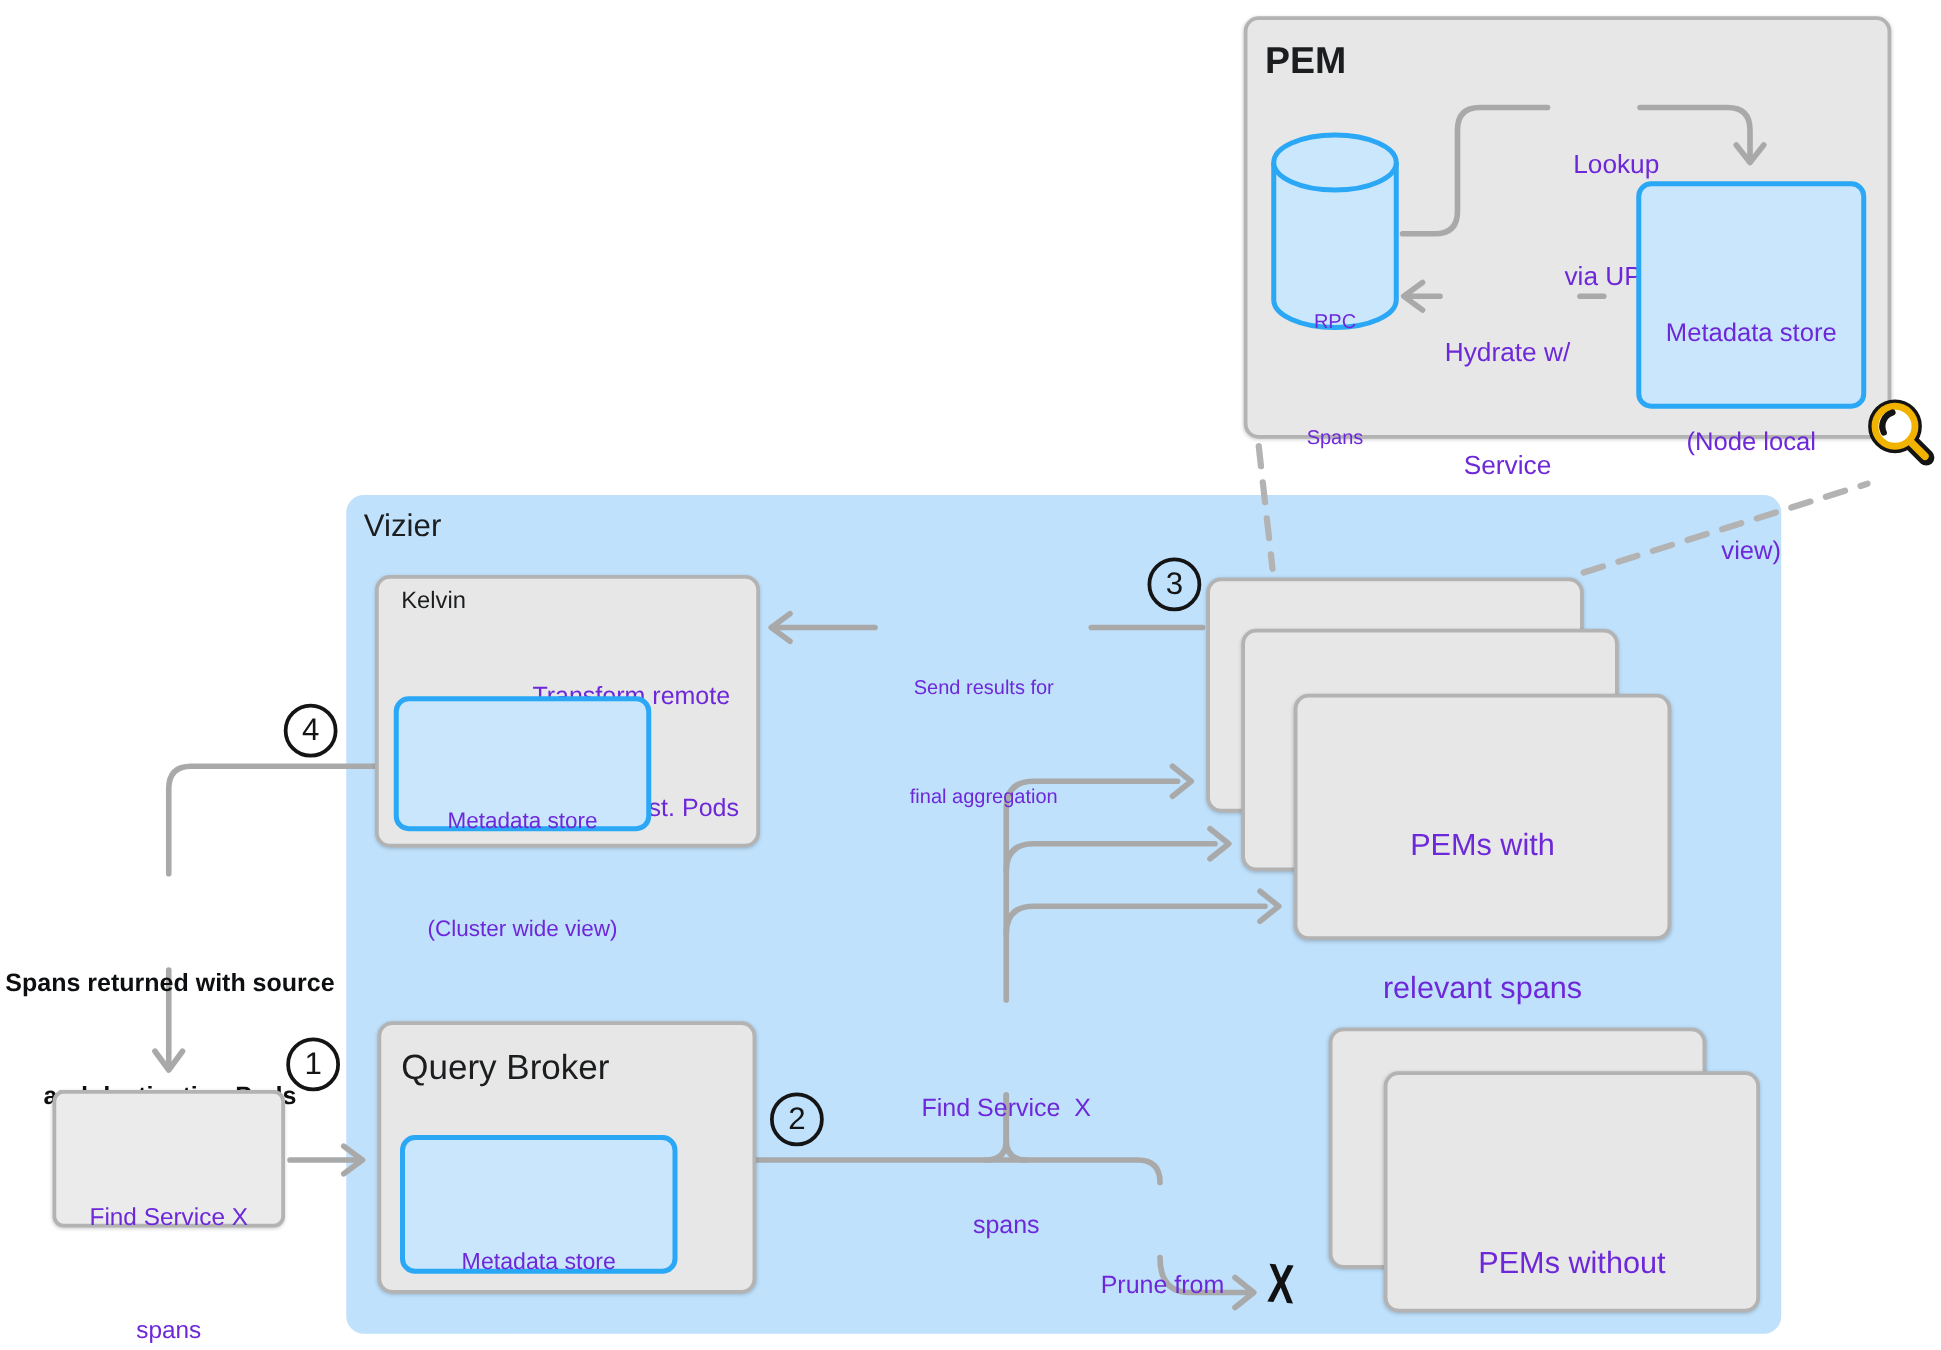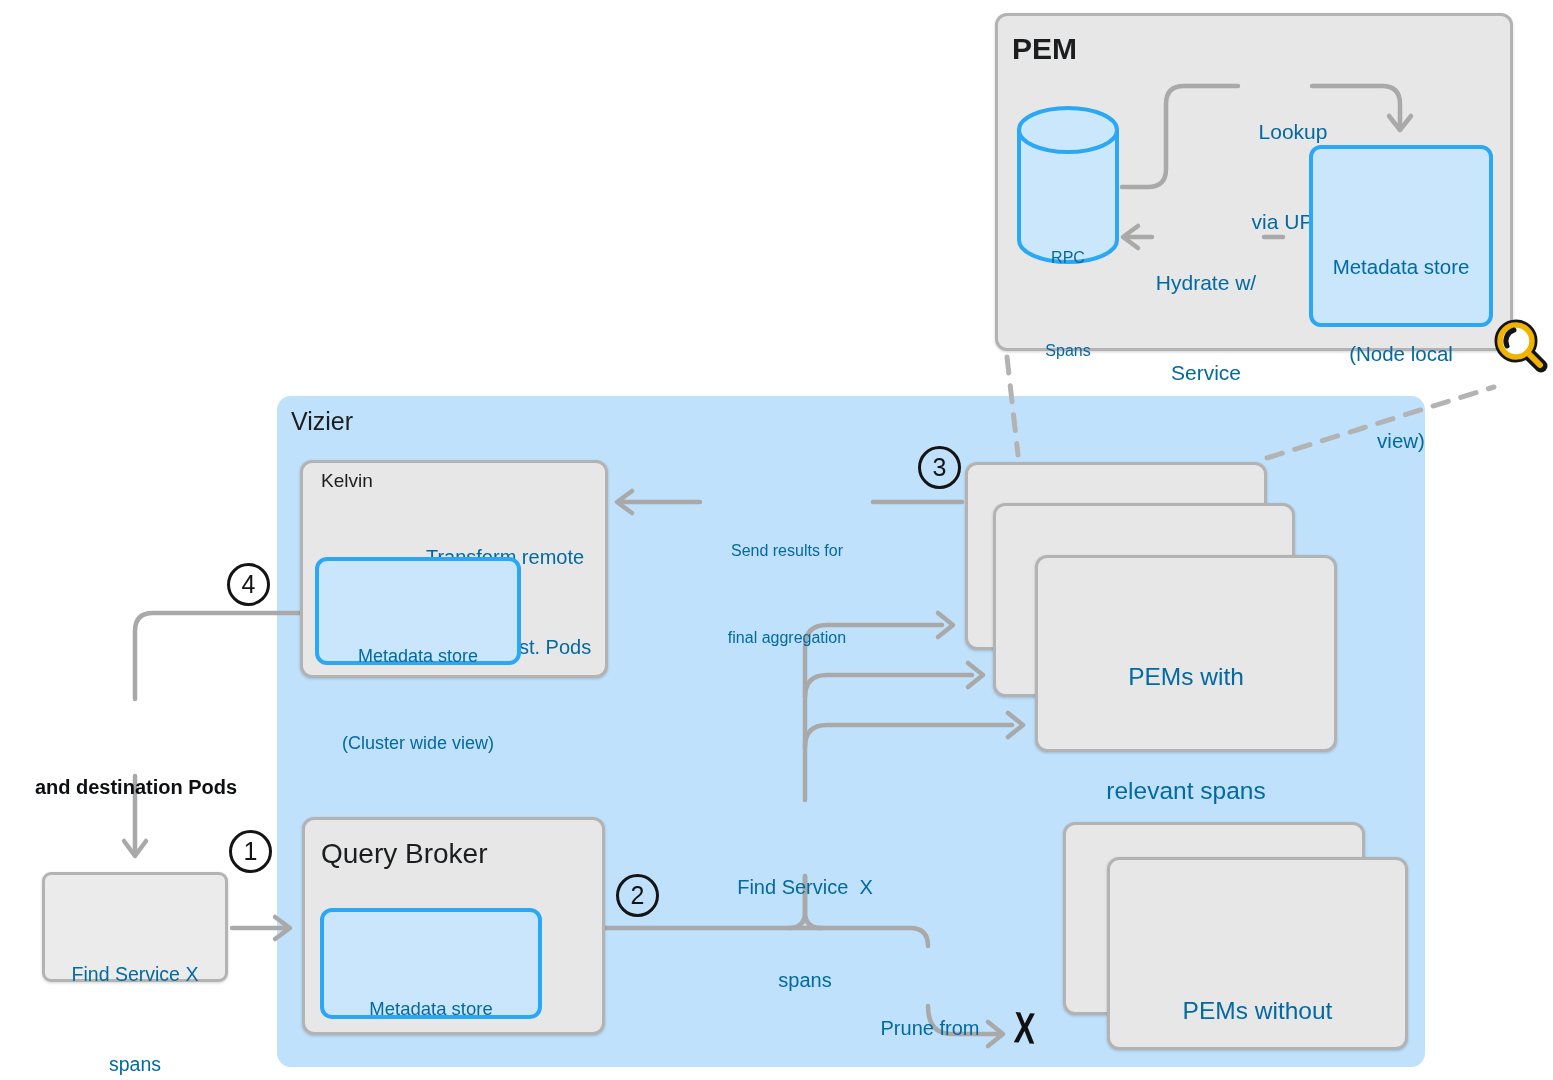--- a/index.html
+++ b/index.html
@@ -5,21 +5,21 @@
   html,body{margin:0;padding:0;background:#ffffff;}
   #canvas{position:relative;width:1553px;height:1080px;background:#ffffff;overflow:hidden;
           font-family:"Liberation Sans",sans-serif;}
   svg.layer{position:absolute;left:0;top:0;pointer-events:none;}
   
   .gbox{position:absolute;background:#e7e7e7;border:3px solid #b3b3b3;border-radius:12px;
         box-shadow:0 1px 3px rgba(0,0,0,.18);}
   .bbox{position:absolute;background:#c9e6fc;border:4px solid #2aa7f5;border-radius:12px;}
   .vizier{position:absolute;background:#bfe1fc;border-radius:14px;}
   
-  .txt{position:absolute;text-align:center;color:#0369a1;white-space:pre-wrap;}
+  .txt{position:absolute;text-align:center;color:#6d28d9;white-space:pre-wrap;}
   .ttl{position:absolute;color:#1b1d1f;font-weight:600;white-space:pre;}
   .bold{font-weight:700;color:#0d0f11;}
   
   .step{position:absolute;width:37px;height:37px;border:3.5px solid #141414;border-radius:50%;
         display:flex;align-items:center;justify-content:center;
         font-size:25px;font-weight:500;color:#141414;line-height:1;}
   
   .ln{fill:none;stroke:#a9a9a9;stroke-width:4.5;stroke-linecap:round;stroke-linejoin:round;}
   .dash{fill:none;stroke:#b3b3b3;stroke-width:5;stroke-linecap:round;stroke-dasharray:16 13;}
   .cyl{fill:#cbe7fc;stroke:#2aa7f5;stroke-width:4;}
@@ -164,20 +164,21 @@
     <div class="gbox" style="left:1107px;top:857px;width:295px;height:187px;"></div>
     <div class="txt" style="left:1107px;top:916px;width:301px;font-size:24.5px;line-height:38px;">
       <div>PEMs without</div>
       
     </div>
   </div>
 
   
   <div style="display:contents">
     <div class="txt bold" style="left:0px;top:712px;width:272px;font-size:20px;line-height:30px;">
+      <div>Spans returned with source</div>
       <div>and destination Pods</div>
     </div>
 
     <div class="gbox" style="left:42px;top:872px;width:180px;height:104px;background:#ebebeb;border-radius:9px;"></div>
     <div class="txt" style="left:42px;top:899px;width:186px;font-size:19.5px;line-height:30px;">
       <div>Find Service X</div>
       <div>spans</div>
     </div>
   </div>
 

